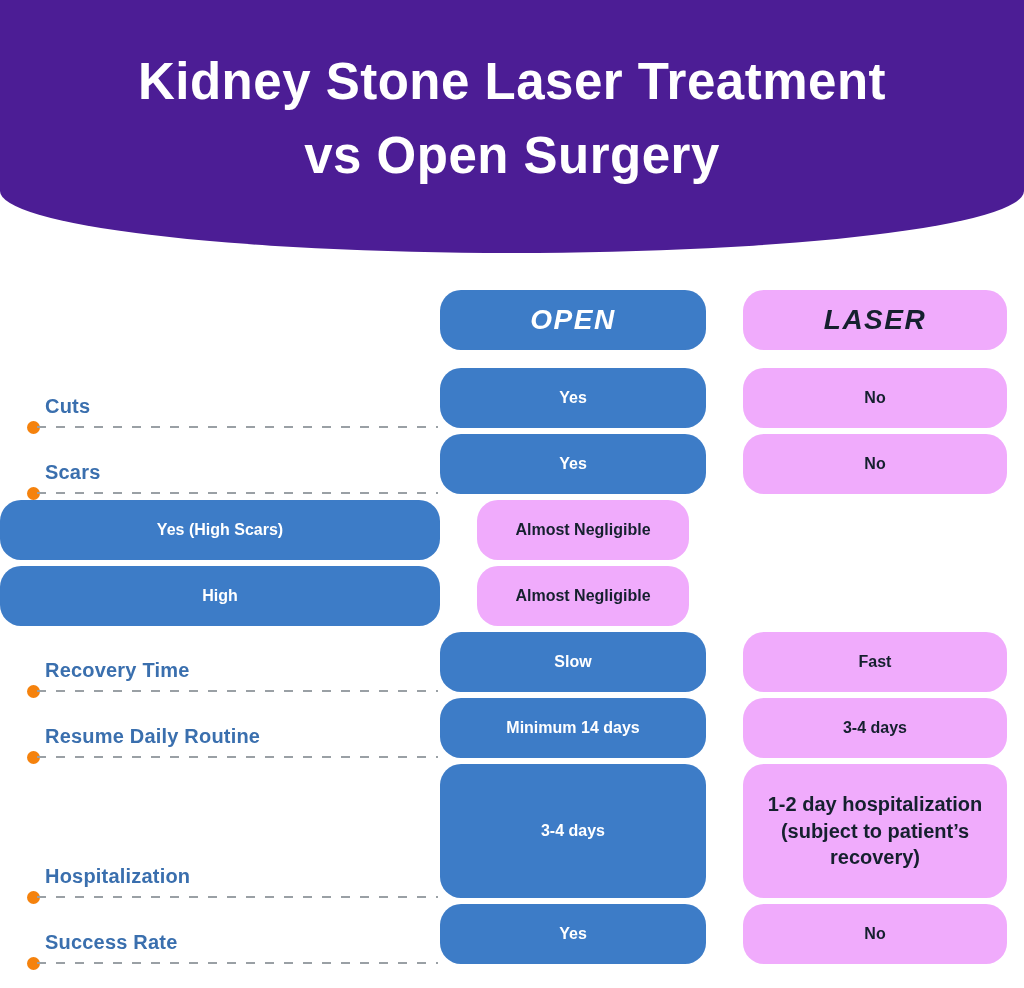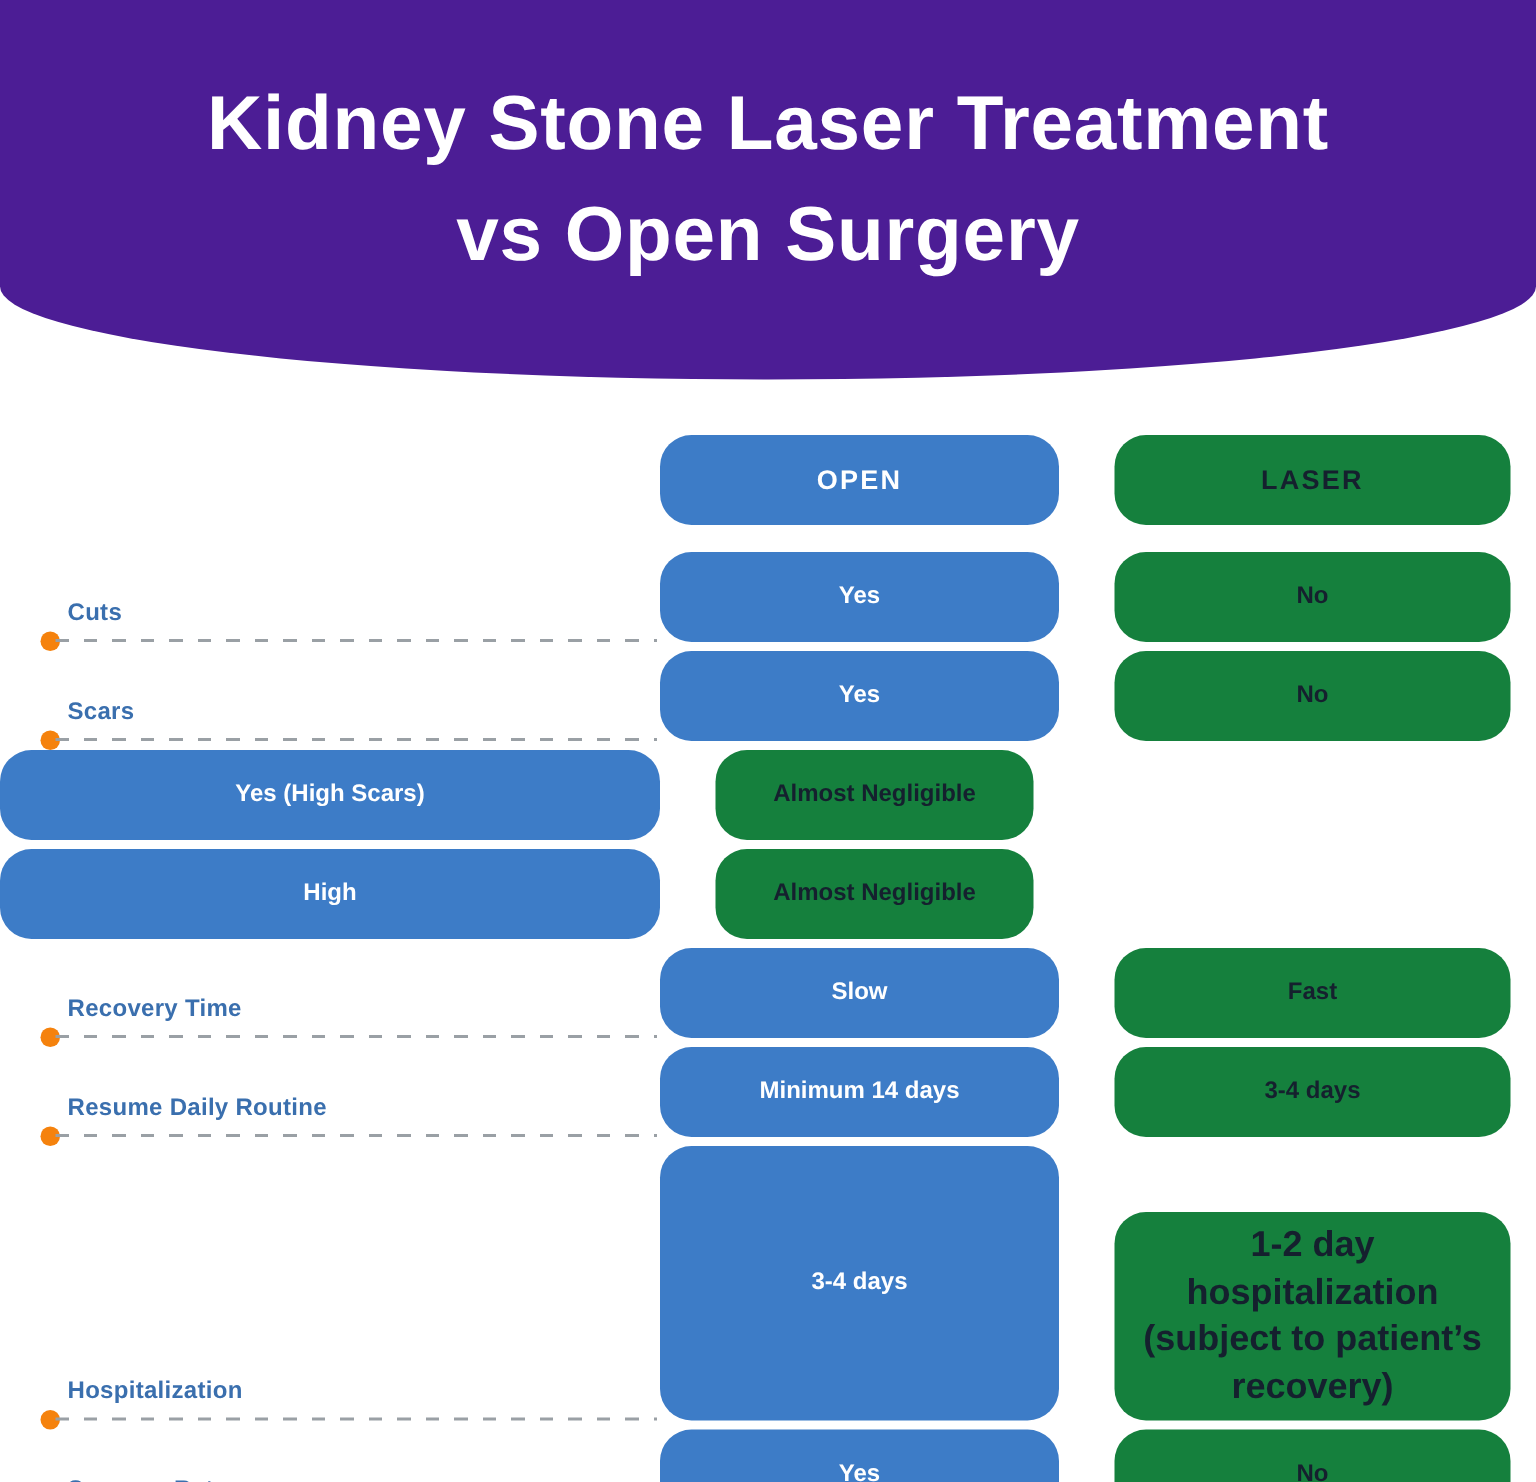--- a/index.html
+++ b/index.html
@@ -50,37 +50,37 @@
     align-items: center;
     justify-content: center;
     text-align: center;
     font-weight: bold;
     font-size: 16px;
     box-sizing: border-box;
     padding: 4px 10px;
   }
   .pill.open  { background: #3d7cc7; color: #ffffff; }
   .pill.laser {
-    background: #15803d;
+    background: #f0abfc;
     color: #15202e;
     margin-left: 37px;
     margin-right: 17px;
   }
-  .pill.header { font-size: 18px; letter-spacing: 1.5px; }
-  .row-tall .pill.laser { font-size: 24px; line-height: 1.32; padding: 6px 8px; margin-top: 44px; }
+  .pill.header { font-size: 28px; letter-spacing: 1.5px; font-style: italic; }
+  .row-tall .pill.laser { font-size: 20px; line-height: 1.32; padding: 22px 8px; }
 
   
   .label-cell {
     position: relative;
     display: flex;
     align-items: flex-end;
     padding: 0 10px 10px 45px;
   }
   .row-label {
-    font-size: 16px;
+    font-size: 20px;
     font-weight: bold;
     color: #3a6fae;
     letter-spacing: 0.2px;
   }
   .dot {
     position: absolute;
     left: 27px;
     bottom: -6px;
     width: 13px;
     height: 13px;

